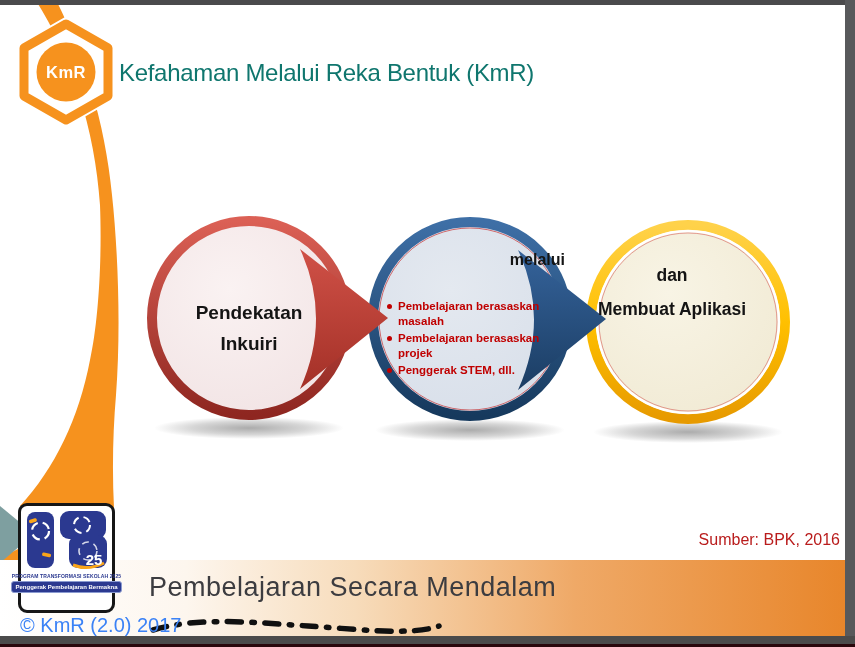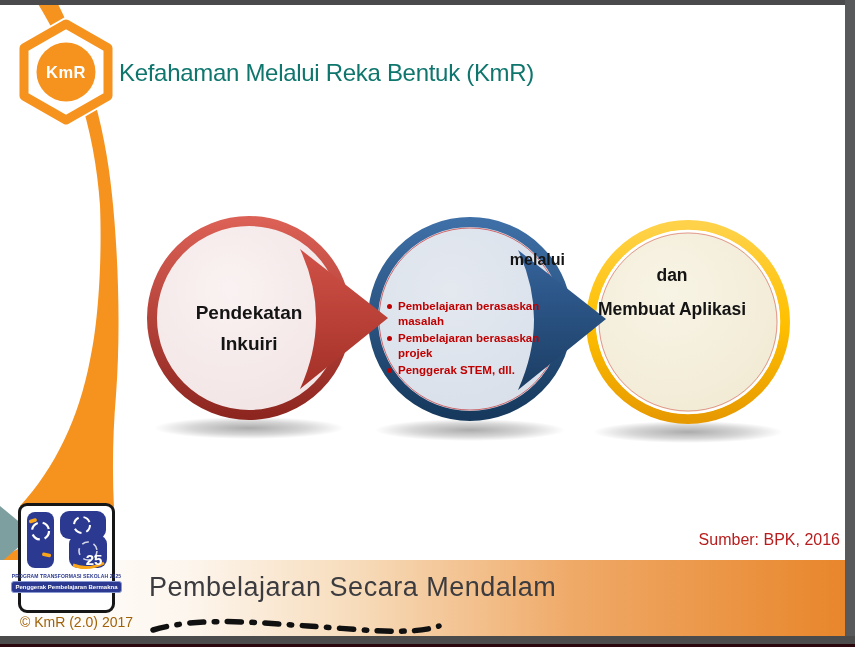--- a/index.html
+++ b/index.html
@@ -47,21 +47,21 @@
 
   
   .ts-logo { position:absolute; left:18px; top:503px; width:97px; height:110px; z-index:5;
     background:#ffffff; border:3px solid #161616; border-radius:9px;
     display:flex; flex-direction:column; align-items:center; padding:3px 2px 4px 2px; }
   .ts-line1 { font-size:5px; font-weight:bold; color:#2b3990; letter-spacing:0.1px;
     white-space:nowrap; margin-top:2px; }
   .ts-line2 { font-size:6px; font-weight:bold; color:#ffffff; background:#2b3990;
     border:1px solid #8a9ad0; border-radius:3px; padding:2px 3px; margin-top:2px; white-space:nowrap; }
 
-  .copyright { position:absolute; left:20px; top:614px; z-index:5; font-size:14px; color:#a16207; }
+  .copyright { position:absolute; left:20px; top:614px; z-index:5; font-size:20px; color:#3b82f6; }
 </style>
 </head>
 <body>
 
 <div class="stage">
 
   <svg class="decor" width="855" height="647" viewBox="0 0 855 647">
     <path fill="#F6921E" d="M33,-4 C70,52 95,128 100,205 C102,255 99,320 90,360 C79,418 55,468 20,506
          L114,508 C112,470 113,430 116,395 C121,330 118,250 112,195 C105,120 82,50 54,-4 Z"></path>
     <path fill="#F6921E" d="M0,558 L26,545 L80,647 L0,647 Z"></path>

